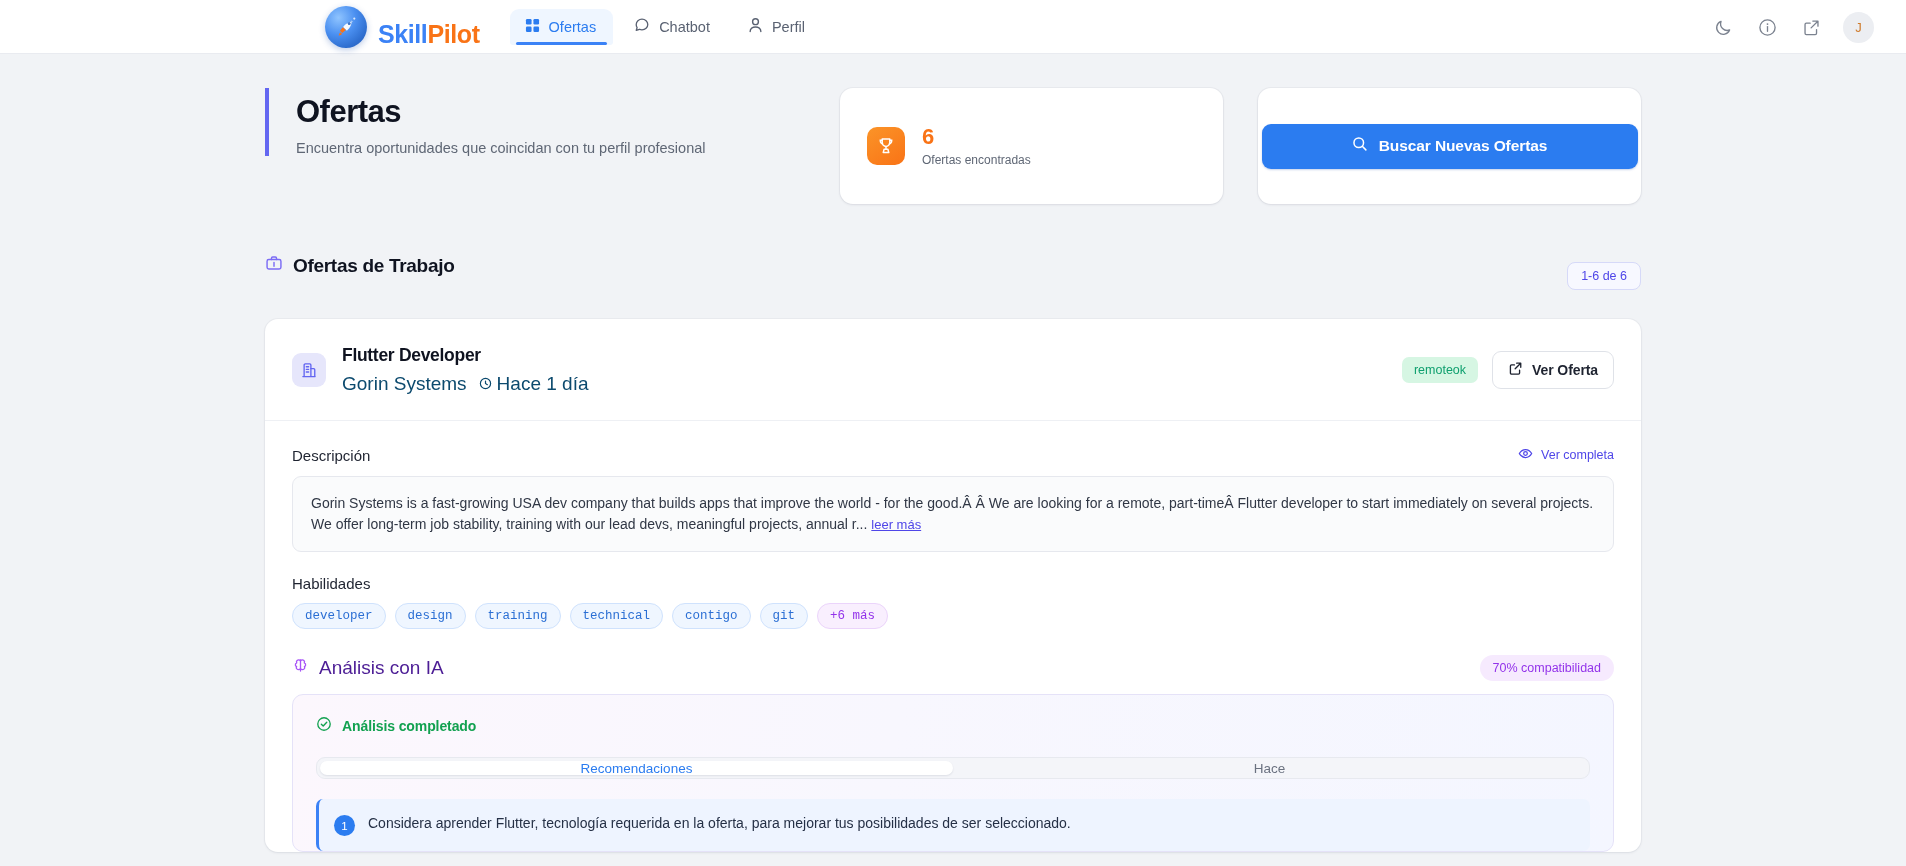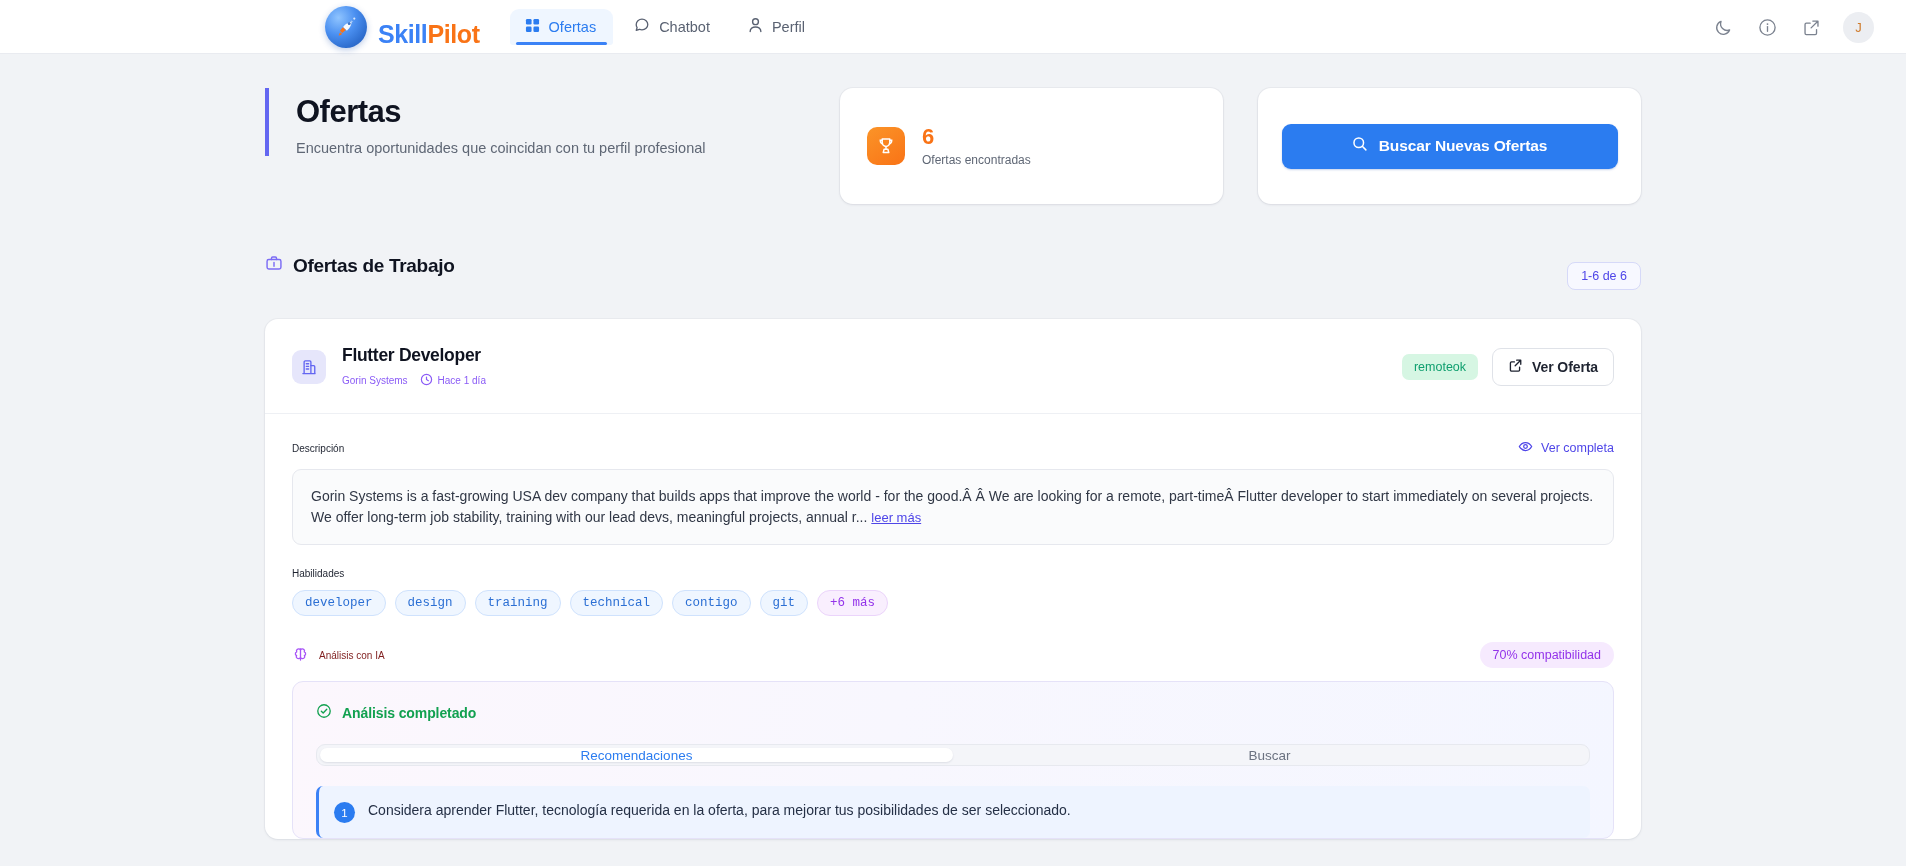--- a/index.html
+++ b/index.html
@@ -183,21 +183,21 @@
     background: #fff;
     border-radius: 13px;
     box-shadow: 0 1px 3px rgba(20,30,60,.08), 0 0 0 1px rgba(20,30,60,.035);
     display: flex;
     align-items: center;
     justify-content: center;
     margin-left: 35px;
     flex: none;
   }
   .search-btn {
-    width: 336px;
+    width: 376px;
     height: 45px;
     background: #2b7cf0;
     color: #fff;
     border: none;
     border-radius: 9px;
     font-family: inherit;
     font-size: 15.5px;
     font-weight: bold;
     letter-spacing: -.1px;
     display: flex;
@@ -271,22 +271,22 @@
     font-size: 17.5px;
     font-weight: bold;
     letter-spacing: -.3px;
     color: #0f1320;
   }
   .job-meta {
     display: flex;
     align-items: center;
     gap: 12px;
     margin-top: 7px;
-    font-size: 10px;
-    color: #8b5cf6;
+    font-size: 19px;
+    color: #0c4a6e;
   }
   .job-meta .when {
     display: flex; align-items: center; gap: 5px;
   }
   .job-head-right {
     display: flex;
     align-items: center;
     gap: 14px;
     flex: none;
   }
@@ -317,21 +317,21 @@
 
   
   .job-body { padding: 25px 27px 0 27px; }
 
   .row-head {
     display: flex;
     align-items: center;
     justify-content: space-between;
   }
   .lbl {
-    font-size: 10px;
+    font-size: 15px;
     color: #1e2330;
   }
   .ver-completa {
     display: flex;
     align-items: center;
     gap: 8px;
     color: #4f46e8;
     font-size: 12.5px;
     cursor: pointer;
     white-space: nowrap;
@@ -381,22 +381,22 @@
   .ai-head {
     margin-top: 26px;
     display: flex;
     align-items: center;
     justify-content: space-between;
   }
   .ai-title {
     display: flex;
     align-items: center;
     gap: 10px;
-    font-size: 10px;
-    color: #7f1d1d;
+    font-size: 19px;
+    color: #4c1d95;
   }
   .ai-title svg { color: #a855f7; flex: none; }
   .compat-badge {
     background: #f6eafe;
     color: #9333ea;
     font-size: 12.5px;
     padding: 6px 13px;
     border-radius: 999px;
     white-space: nowrap;
   }
@@ -688,21 +688,21 @@
             </svg>
           </span>
           <span>Análisis completado</span>
         </div>
 
         <div class="tabs">
           <div class="tab active">
             <span>Recomendaciones</span>
           </div>
           <div class="tab">
-            <span>Buscar</span>
+            <span>Hace</span>
           </div>
         </div>
 
         <div class="rec-list">
           <div class="rec-item">
             <div class="rec-num">1</div>
             <div class="rec-text">Considera aprender Flutter, tecnología requerida en la oferta, para mejorar tus posibilidades de ser seleccionado.</div>
           </div>
         </div>
       </div>

